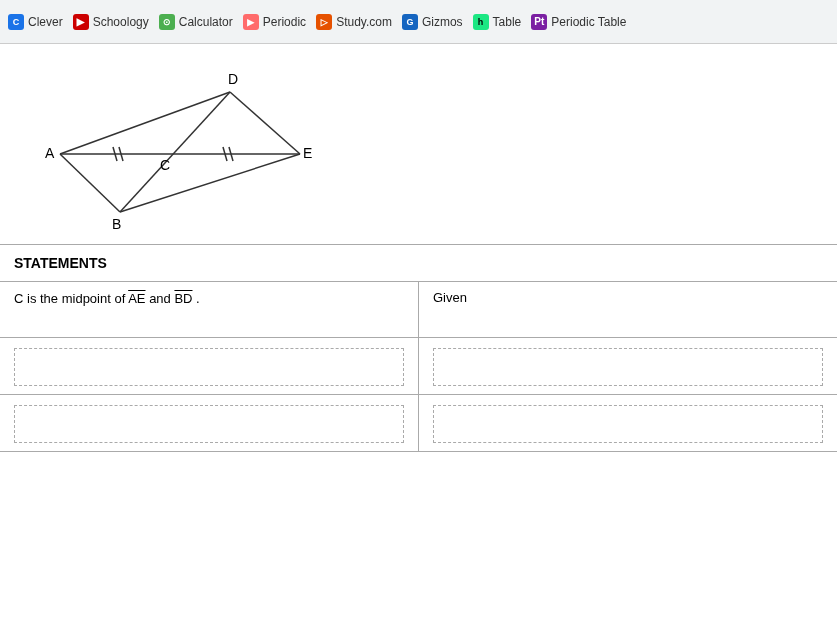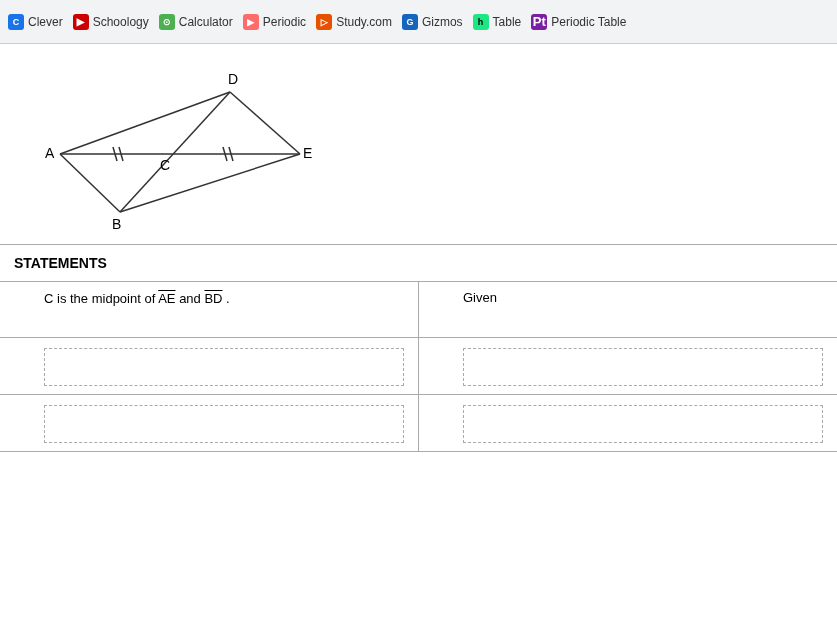--- a/index.html
+++ b/index.html
@@ -35,21 +35,21 @@
       font-weight: bold;
       border-radius: 3px;
     }
     .icon-clever { background: #1a73e8; color: #fff; font-size: 9px; }
     .icon-schoology { background: #c00; color: #fff; font-size: 10px; }
     .icon-calc { background: #4CAF50; color: #fff; font-size: 9px; }
     .icon-edpuzzle { background: #ff6b6b; color: #fff; font-size: 9px; }
     .icon-study { background: #e65100; color: #fff; font-size: 9px; }
     .icon-gizmos { background: #1565c0; color: #fff; font-size: 9px; }
     .icon-hulu { background: #1ce783; color: #000; font-size: 9px; }
-    .icon-periodic { background: #7b1fa2; color: #fff; font-size: 13px; }
+    .icon-periodic { background: #7b1fa2; color: #fff; font-size: 10px; }
 
     
     .main-content {
       display: flex;
       flex-direction: column;
       height: calc(619px - 44px);
       background: #fff;
     }
 
     
@@ -86,21 +86,20 @@
       display: flex;
       border-bottom: 1px solid #aaa;
       min-height: 56px;
     }
     .proof-cell {
       flex: 1;
       border-right: 1px solid #aaa;
       padding: 8px 14px;
       font-size: 13px;
       position: relative;
-      margin-left: 30px;
     }
     .proof-cell:last-child { border-right: none; }
 
     .proof-cell-inner {
       border: 1px dashed #aaa;
       min-height: 38px;
       width: 100%;
       margin-top: 2px;
     }
 

